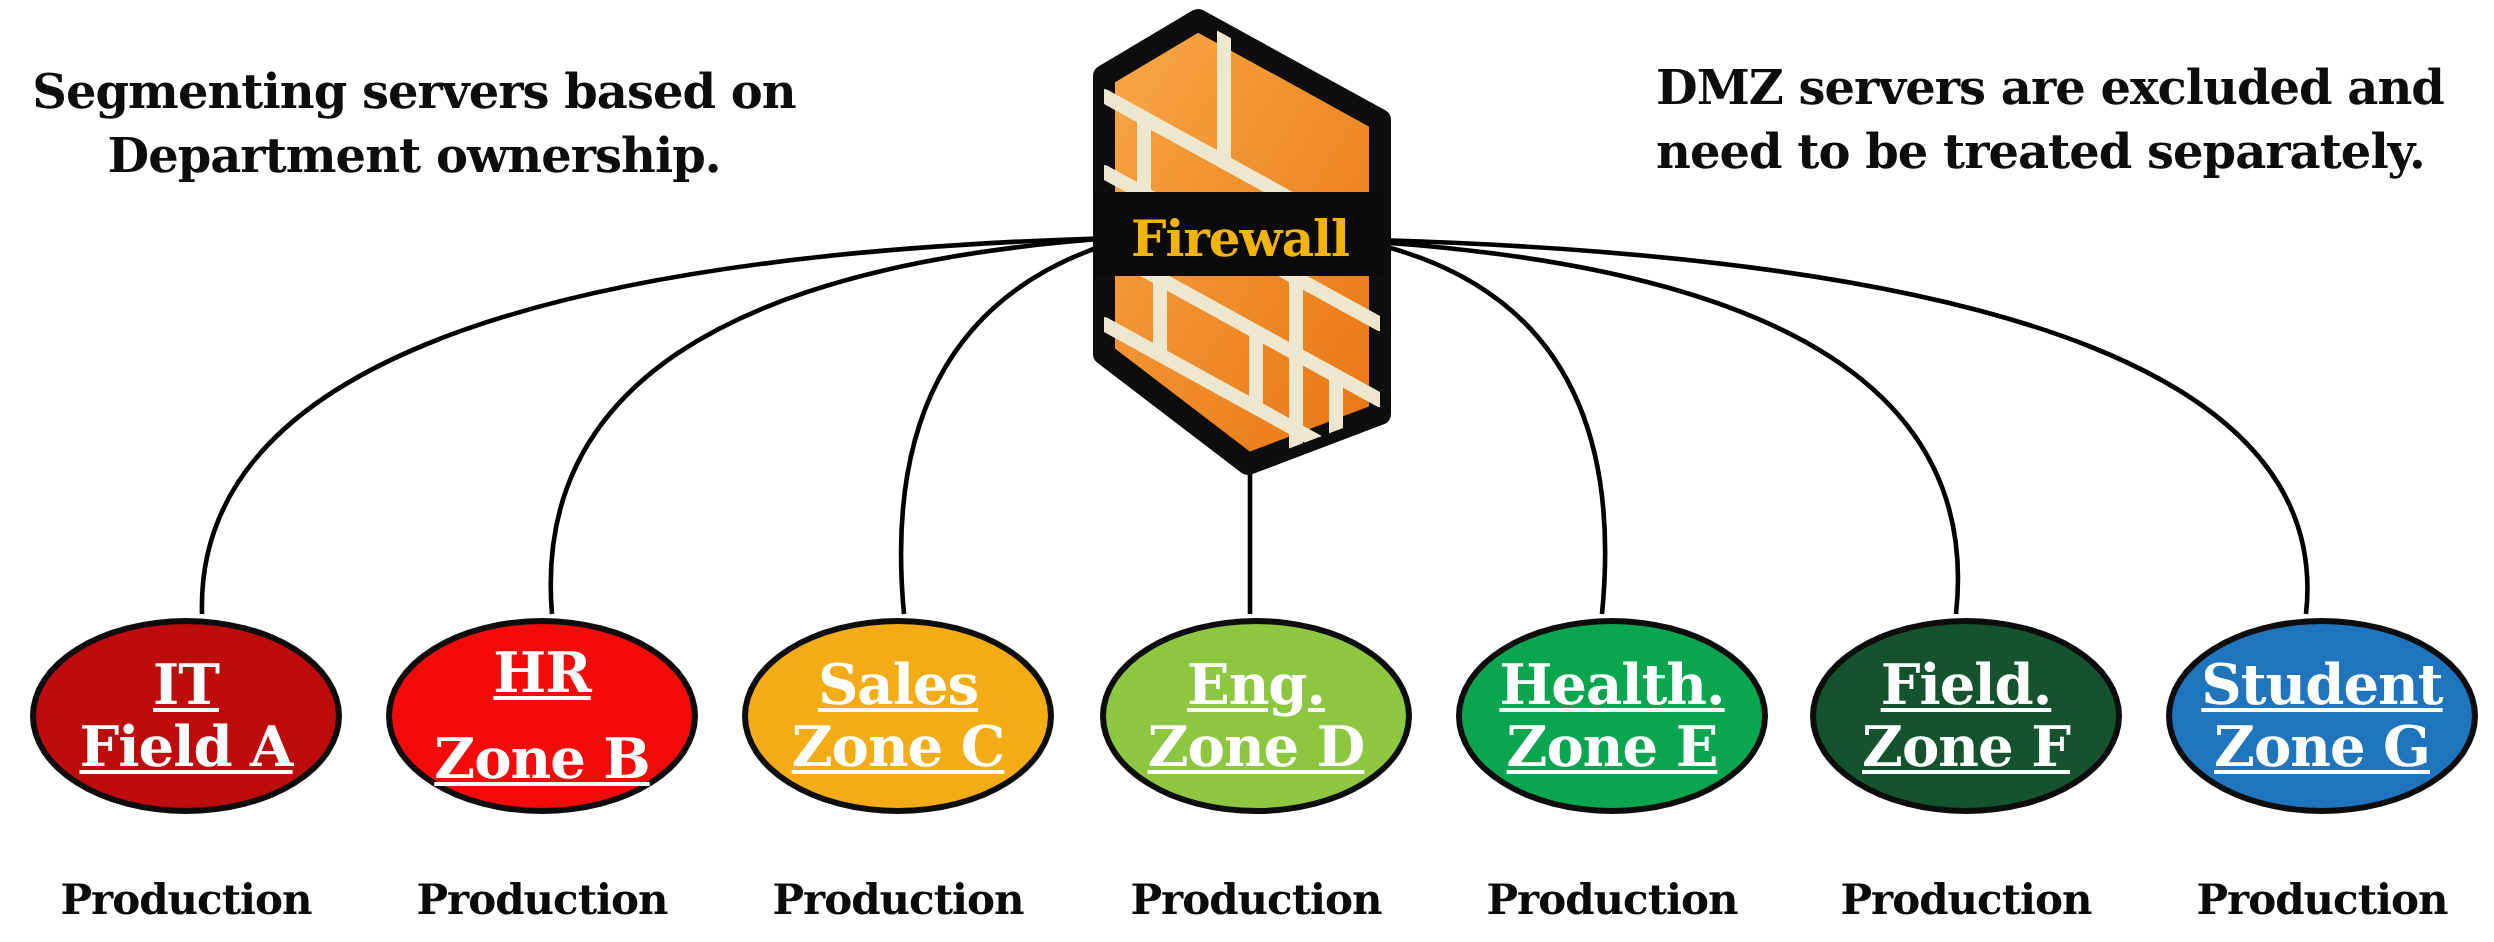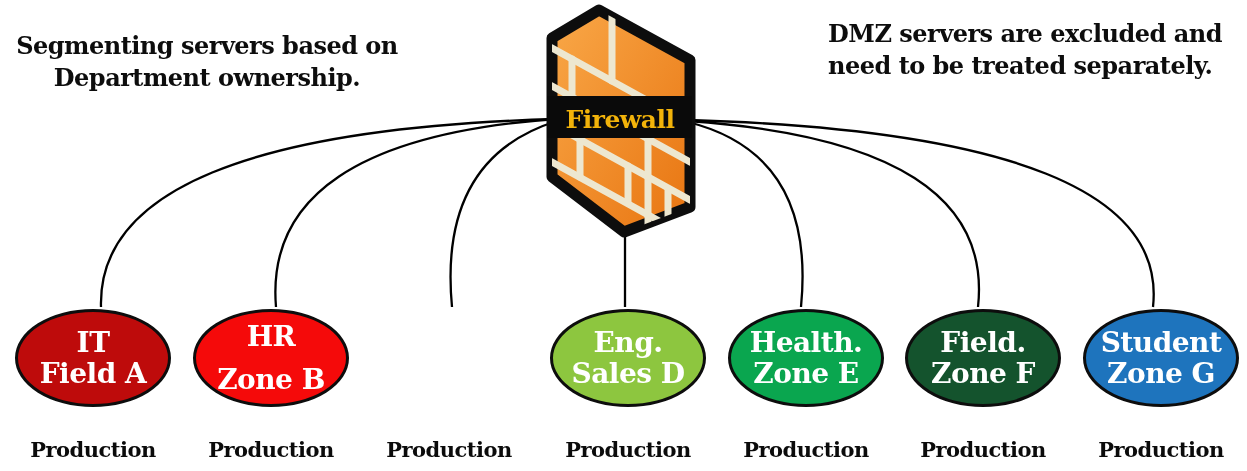--- a/index.html
+++ b/index.html
@@ -13,37 +13,37 @@
   #conn-svg{position:absolute;left:0;top:0;width:1247px;height:471px;}
   .note{
     position:absolute;
     font-weight:bold;
     font-size:24px;
     line-height:32px;
     letter-spacing:-0.5px;
     color:#0d0d0d;
   }
   #note-left{left:5px;top:30px;width:404px;text-align:center;}
-  #note-right{left:828px;top:18px;width:410px;text-align:left;}
+  #note-right{left:828px;top:28px;width:410px;text-align:left;}
   .zone{
     position:absolute;
     top:309px;
     width:150px;height:92px;
     border:3px solid #0d0d0d;
     border-radius:50%;
     display:flex;flex-direction:column;
     align-items:center;justify-content:center;
     color:#ffffff;
     font-weight:bold;
     font-size:28px;
     line-height:31px;
     text-align:center;
     letter-spacing:-0.5px;
   }
-  .zone span{display:block;}
+  .zone span{display:block;text-decoration:underline;}
   .z0{left:15px}.z1{left:193px}.z2{left:371px}.z3{left:550px}
   .z4{left:728px}.z5{left:905px}.z6{left:1083px}
   .prod{
     position:absolute;
     top:437px;
     width:170px;
     text-align:center;
     font-weight:bold;
     font-size:21px;
     letter-spacing:-0.5px;
@@ -107,23 +107,27 @@
   </div>
 
   <div class="zone z0" style="background: rgb(190, 11, 11);">
     <span>IT</span>
     <span>Field A</span>
   </div>
   <div class="zone z1" style="background: rgb(245, 10, 10); gap: 12px;">
     <span>HR</span>
     <span>Zone B</span>
   </div>
+  <div class="zone z2" style="background: rgb(243, 172, 19);">
+    <span>Sales</span>
+    <span>Zone C</span>
+  </div>
   <div class="zone z3" style="background: rgb(141, 198, 63);">
     <span>Eng.</span>
-    <span>Sales D</span>
+    <span>Zone D</span>
   </div>
   <div class="zone z4" style="background: rgb(10, 166, 79);">
     <span>Health.</span>
     <span>Zone E</span>
   </div>
   <div class="zone z5" style="background: #14532d;">
     <span>Field.</span>
     <span>Zone F</span>
   </div>
   <div class="zone z6" style="background: rgb(30, 116, 189);">

